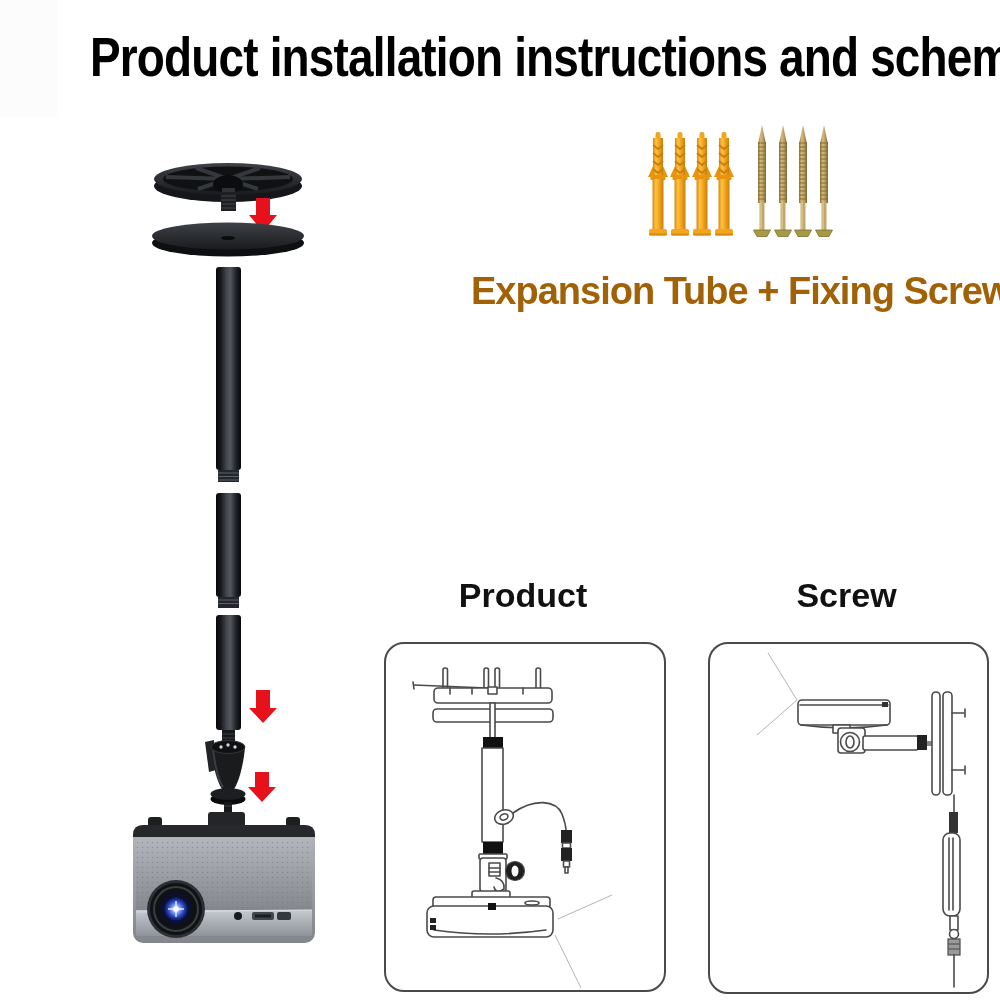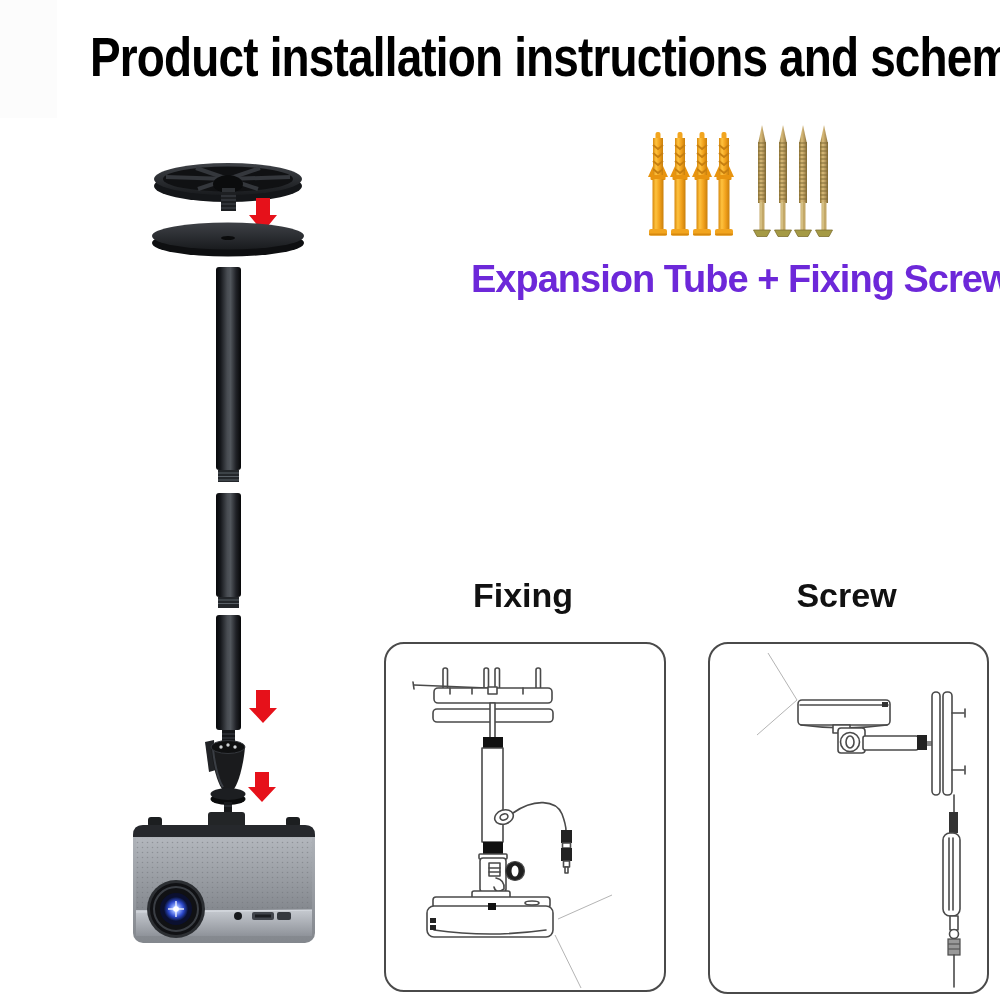--- a/index.html
+++ b/index.html
@@ -3,22 +3,22 @@
 <meta charset="utf-8">
 <style>
   html,body{margin:0;padding:0;background:#fff;}
   #canvas{position:relative;width:1000px;height:1000px;background:#ffffff;overflow:hidden;
           font-family:"Liberation Sans", sans-serif;}
   .abs{position:absolute;}
   #corner-artifact{left:0;top:0;width:57px;height:118px;background:#fcfcfc;}
   #page-title{left:0;top:24px;width:1000px;text-align:center;font-size:56px;font-weight:700;
               color:#000;letter-spacing:-1px;transform:scaleX(.82);transform-origin:500px 0;
               white-space:nowrap;}
-  #hardware-caption{left:471px;top:258px;width:500px;text-align:center;font-size:38px;
-                    font-weight:700;color:#6d28d9;letter-spacing:-1px;white-space:nowrap;}
+  #hardware-caption{left:471px;top:270px;width:500px;text-align:center;font-size:38px;
+                    font-weight:700;color:#a16207;letter-spacing:-1px;white-space:nowrap;}
   .panel-label{font-size:34px;font-weight:700;color:#111;text-align:center;}
   #ceiling-label{left:384px;top:576px;width:278px;}
   #wall-label{left:708px;top:576px;width:277px;}
   .panel{border:2.5px solid #4a4a4a;border-radius:20px;background:#fff;}
   #ceiling-panel{left:384px;top:642px;width:278px;height:346px;}
   #wall-panel{left:708px;top:642px;width:277px;height:348px;}
   .panel svg{position:absolute;left:-2.5px;top:-2.5px;overflow:visible;}
   svg{display:block;}
   .ln{stroke:#4a4a4a;stroke-width:1.6;fill:#fff;stroke-linejoin:round;stroke-linecap:round;}
   .lnf{stroke:#4a4a4a;stroke-width:1.6;fill:none;stroke-linejoin:round;stroke-linecap:round;}
@@ -224,21 +224,21 @@
       </g>
       <circle cx="138" cy="761" r="4" fill="#17191c"></circle>
       <g>
         <rect x="152" y="757" width="22" height="8" rx="2" fill="#41454c"></rect>
         <rect x="177" y="757" width="14" height="8" rx="2" fill="#35393f"></rect>
         <rect x="155" y="759.5" width="16" height="3" fill="#1b1d21"></rect>
       </g>
     </g>
   </svg>
 
-  <div id="ceiling-label" class="abs panel-label">Fixing</div>
+  <div id="ceiling-label" class="abs panel-label">Product</div>
   <div id="ceiling-panel" class="abs panel">
     <svg width="278" height="346" viewBox="0 0 278 346">
 
       <g>
         <rect class="ln" x="59" y="26" width="4.5" height="24" rx="2"></rect>
         <rect class="ln" x="100" y="26" width="4.5" height="24" rx="2"></rect>
         <rect class="ln" x="111" y="26" width="4.5" height="24" rx="2"></rect>
         <rect class="ln" x="152" y="26" width="4.5" height="24" rx="2"></rect>
         <line class="lnf" x1="30" y1="43" x2="103" y2="46" stroke-width="2.5"></line>
         <line class="lnf" x1="29" y1="40" x2="30" y2="47"></line>

